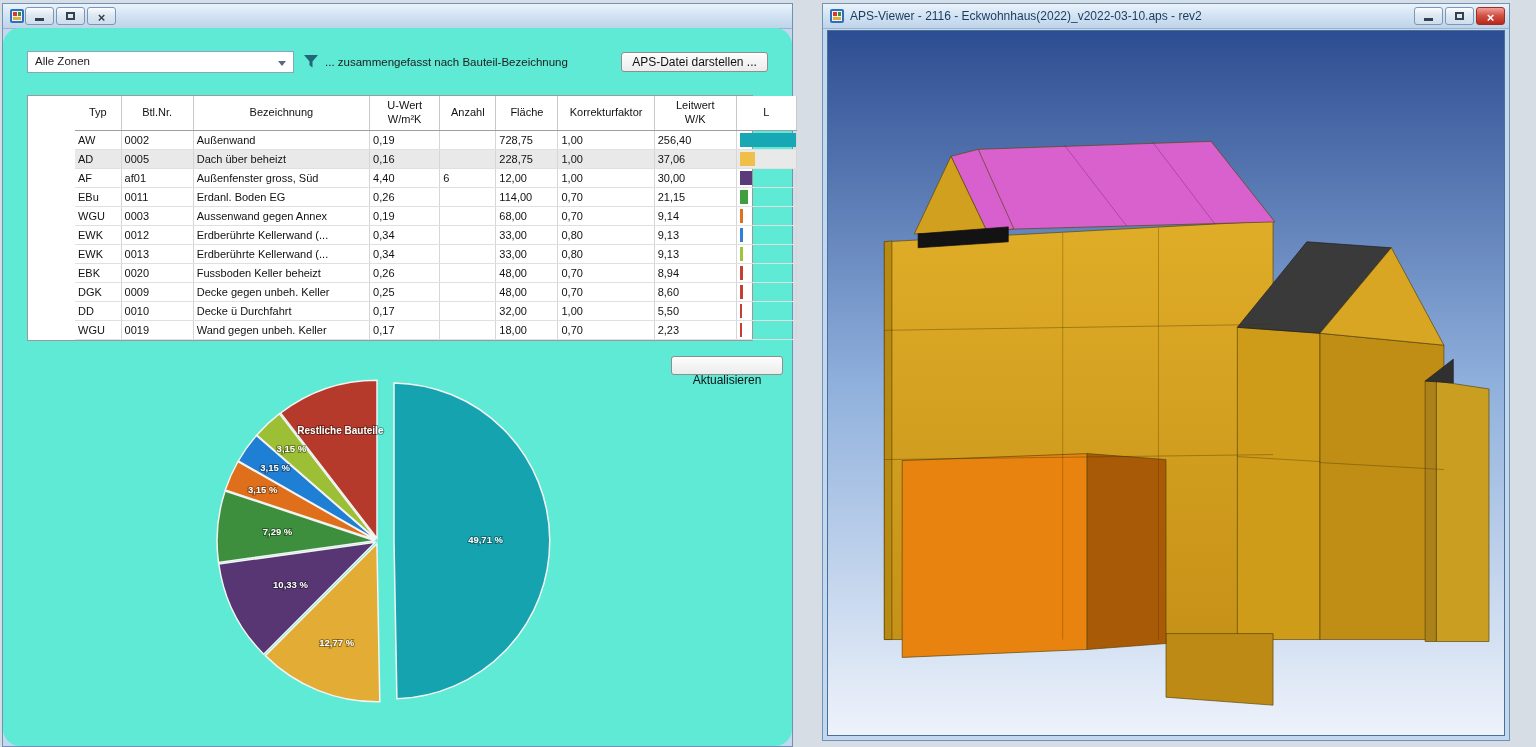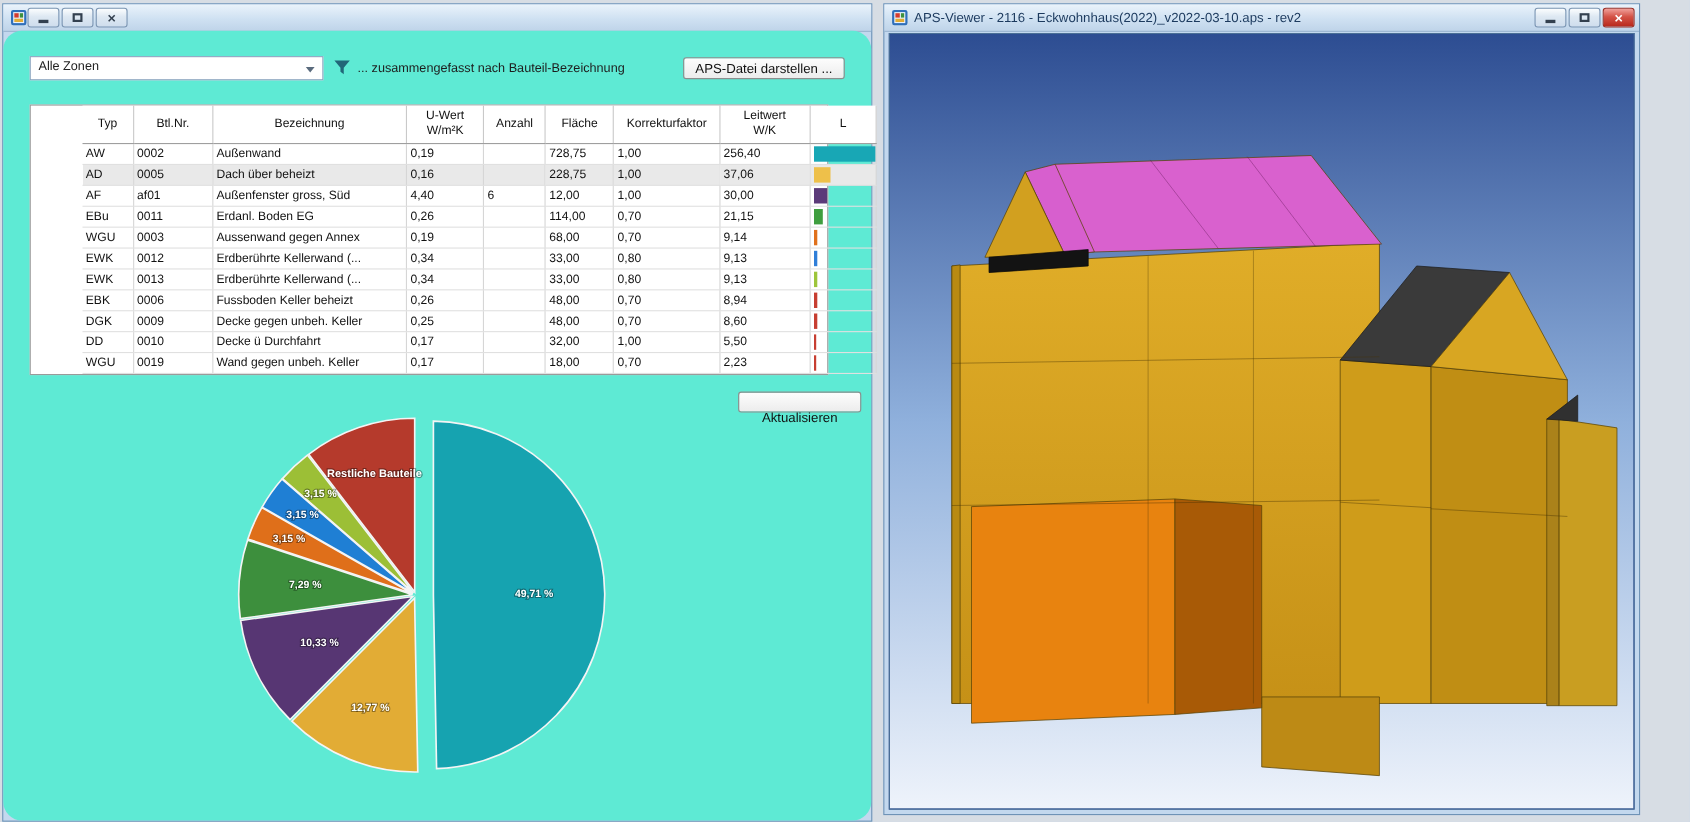--- a/index.html
+++ b/index.html
@@ -44,21 +44,21 @@
   table.bt tr.selected td{background:#e9e9e9;}
   td.lcell{padding:0 1px;}
   .lbar{height:14px;margin:2px 0;}
 
   .pie-label{font-size:9.5px;font-weight:bold;fill:#fff;paint-order:stroke;
     stroke:rgba(0,0,0,0.35);stroke-width:2px;}
   .pie-label-bold{font-size:10px;}
   #pie{position:absolute;left:205px;top:341px;}
 
   
-  #win-right{left:803px;top:3px;width:688px;height:738px;}
+  #win-right{left:822px;top:3px;width:688px;height:738px;}
   .viewer-body{position:absolute;left:4px;top:26px;right:4px;bottom:4px;border:1px solid #4a6f96;
     box-sizing:border-box;background:#2d4d92;}
   .viewer-body svg{display:block;width:100%;height:100%;}
 </style>
 </head>
 <body>
 
 <div class="window" id="win-left">
   <div class="titlebar">
     <svg class="appicon" viewBox="0 0 16 16">
@@ -226,21 +226,21 @@
               <td class="c4"></td>
               <td class="c5">33,00</td>
               <td class="c6">0,80</td>
               <td class="c7">9,13</td>
               <td class="c8 lcell">
                 <div class="lbar" style="width: 3.66972px; background: rgb(157, 197, 59);"></div>
               </td>
             </tr>
             <tr>
               <td class="c0">EBK</td>
-              <td class="c1">0006</td>
+              <td class="c1">0020</td>
               <td class="c2">Fussboden Keller beheizt</td>
               <td class="c3">0,26</td>
               <td class="c4"></td>
               <td class="c5">48,00</td>
               <td class="c6">0,70</td>
               <td class="c7">8,94</td>
               <td class="c8 lcell">
                 <div class="lbar" style="width: 3.59335px; background: rgb(199, 62, 49);"></div>
               </td>
             </tr>

